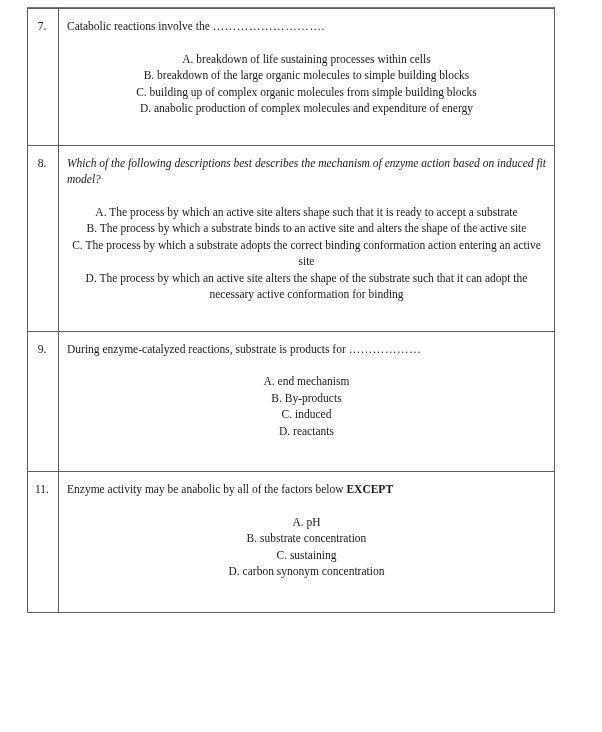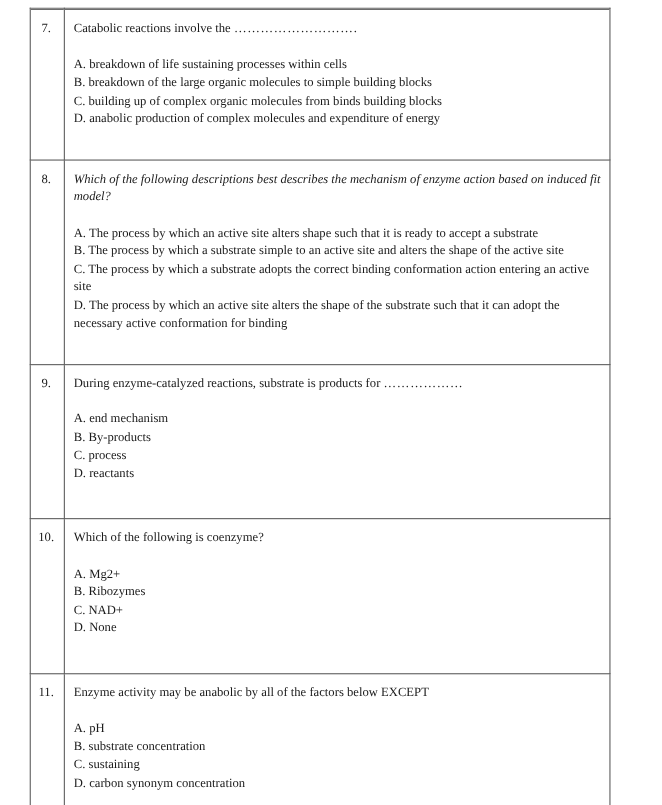--- a/index.html
+++ b/index.html
@@ -63,30 +63,31 @@
     font-size: 11.5px;
     line-height: 16.5px;
     margin: 0;
   }
   .stem.justify {
     text-align: justify;
     text-align-last: left;
     font-style: italic;
   }
   .stem .bold {
-    font-weight: normal;
+    font-weight: bold;
   }
   .dots {
     letter-spacing: 0.6px;
   }
 
   .options {
     margin: 0;
     padding: 0;
     list-style: none;
+    text-align: center;
   }
   .gap {
     height: 16px;
   }
   .option {
     font-size: 11.5px;
     line-height: 16.5px;
     margin: 0;
   }
 
@@ -109,71 +110,57 @@
       </tr>
 
       <tr>
         <td class="num-cell">7.</td>
         <td class="body-cell">
           <p class="stem"><span>Catabolic reactions involve the </span><span class="dots">……………………….</span></p>
           <div class="gap"></div>
           <ul class="options">
             <li class="option">A. breakdown of life sustaining processes within cells</li>
             <li class="option">B. breakdown of the large organic molecules to simple building blocks</li>
-            <li class="option">C. building up of complex organic molecules from binds building blocks</li>
+            <li class="option">C. building up of complex organic molecules from simple building blocks</li>
             <li class="option">D. anabolic production of complex molecules and expenditure of energy</li>
           </ul>
           <div class="tail-7"></div>
         </td>
       </tr>
 
       <tr>
         <td class="num-cell">8.</td>
         <td class="body-cell">
           <p class="stem justify"><span>Which of the following descriptions best describes the mechanism of enzyme action based on induced fit model?</span></p>
           <div class="gap"></div>
           <ul class="options">
             <li class="option">A. The process by which an active site alters shape such that it is ready to accept a substrate</li>
-            <li class="option">B. The process by which a substrate simple to an active site and alters the shape of the active site</li>
+            <li class="option">B. The process by which a substrate binds to an active site and alters the shape of the active site</li>
             <li class="option">C. The process by which a substrate adopts the correct binding conformation action entering an active site</li>
             <li class="option">D. The process by which an active site alters the shape of the substrate such that it can adopt the necessary active conformation for binding</li>
           </ul>
           <div class="tail-8"></div>
         </td>
       </tr>
 
       <tr>
         <td class="num-cell">9.</td>
         <td class="body-cell">
           <p class="stem"><span>During enzyme-catalyzed reactions, substrate is products for </span><span class="dots">………………</span></p>
           <div class="gap"></div>
           <ul class="options">
             <li class="option">A. end mechanism</li>
             <li class="option">B. By-products</li>
-            <li class="option">C. process</li>
+            <li class="option">C. induced</li>
             <li class="option">D. reactants</li>
           </ul>
           <div class="tail-9"></div>
         </td>
       </tr>
 
-      <tr>
-        <td class="num-cell">10.</td>
-        <td class="body-cell">
-          <p class="stem"><span>Which of the following is coenzyme?</span></p>
-          <div class="gap"></div>
-          <ul class="options">
-            <li class="option">A. Mg2+</li>
-            <li class="option">B. Ribozymes</li>
-            <li class="option">C. NAD+</li>
-            <li class="option">D. None</li>
-          </ul>
-          <div class="tail-10"></div>
-        </td>
-      </tr>
 
       <tr>
         <td class="num-cell">11.</td>
         <td class="body-cell">
           <p class="stem"><span>Enzyme activity may be anabolic by all of the factors below </span><span class="bold">EXCEPT</span></p>
           <div class="gap"></div>
           <ul class="options">
             <li class="option">A. pH</li>
             <li class="option">B. substrate concentration</li>
             <li class="option">C. sustaining</li>

